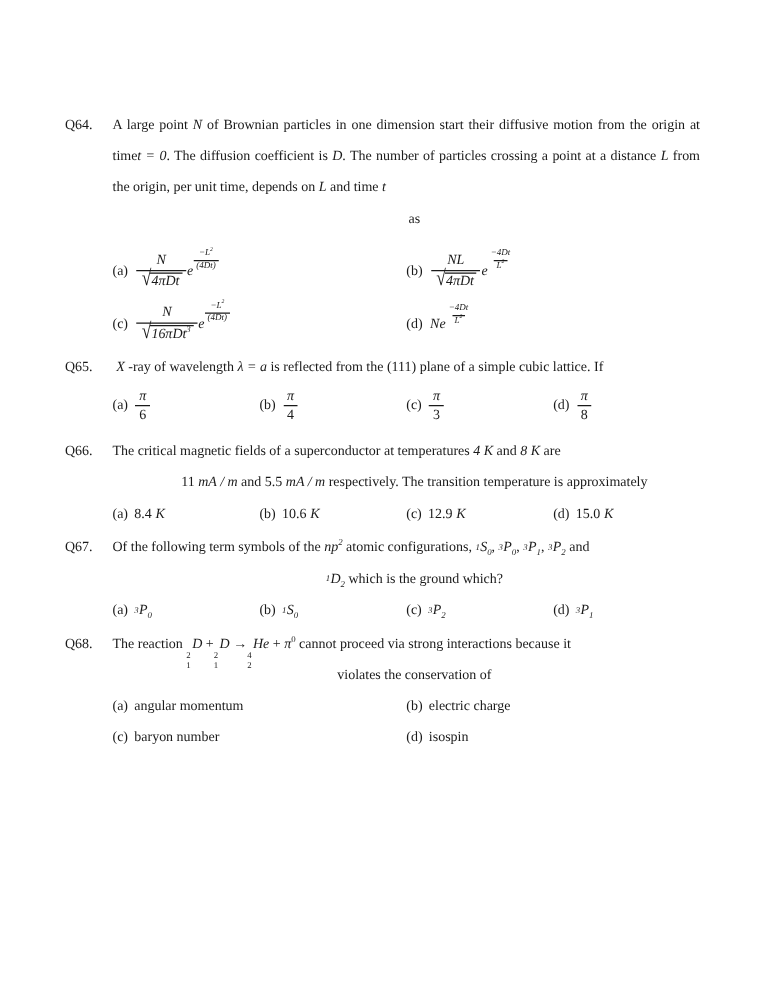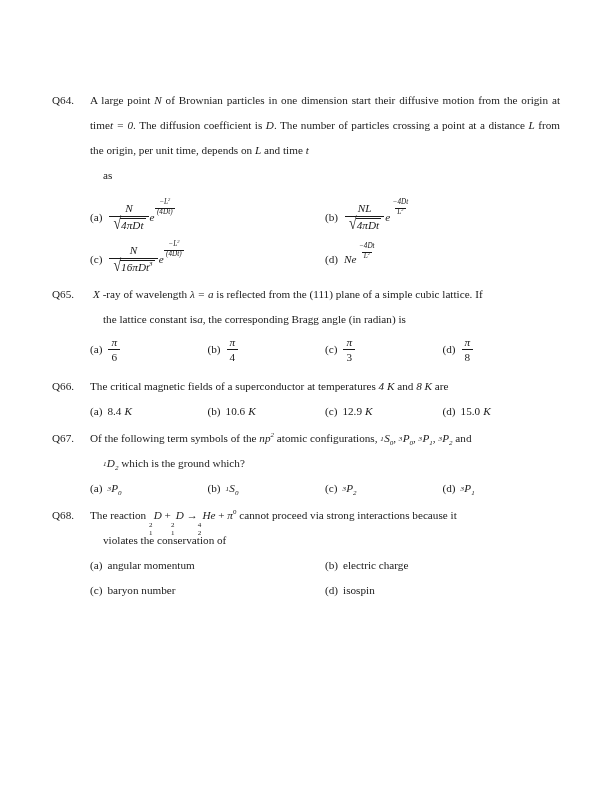--- a/index.html
+++ b/index.html
@@ -45,21 +45,21 @@
   }
   .qbody {
     flex: 1 1 auto;
     font-size: 11.2px;
   }
   .qtext {
     text-align: justify;
     text-justify: inter-word;
     line-height: 25px;
   }
-  .qtext.nojust { text-align: left; margin-left: 13px; }
+  .qtext.nojust { text-align: center; margin-left: 13px; }
 
   
   .mi { font-style: italic; }
   .mu { font-style: normal; }
   sup, sub {
     font-size: 63%;
     line-height: 0;
     font-style: italic;
   }
   sup { vertical-align: super; }
@@ -295,23 +295,20 @@
         <div class="qnum">Q65.</div>
         <div class="qbody">
           <div class="qtext">
             <span class="sp"></span><span class="mi">X</span>
             <span>-ray of wavelength</span>
             <span class="mi">λ = a</span>
             <span>is reflected from the</span>
             <span>(111)</span>
             <span>plane of a simple cubic lattice. If</span>
           </div>
-          <div class="qtext nojust">
-            <span>the lattice constant is</span><span class="mi">a</span><span>, the corresponding Bragg angle (in radian) is</span>
-          </div>
 
           <div class="opts c4 opts-row-tall" style="margin-top:4px;height:36px;">
             <div class="opt">
               <span class="lab">(a)</span>
               <span class="frac">
                 <span class="num mi">π</span>
                 <span class="den mu">6</span>
               </span>
             </div>
             <div class="opt">
@@ -343,20 +340,28 @@
     <div class="qblock">
       <div class="qrow">
         <div class="qnum">Q66.</div>
         <div class="qbody">
           <div class="qtext">
             <span>The critical magnetic fields of a superconductor at temperatures</span>
             <span class="mi">4 K</span>
             <span>and</span>
             <span class="mi">8 K</span>
             <span>are</span>
+          </div>
+          <div class="qtext nojust">
+            <span>11</span>
+            <span class="mi">mA / m</span>
+            <span>and</span>
+            <span>5.5</span>
+            <span class="mi">mA / m</span>
+            <span>respectively. The transition temperature is approximately</span>
           </div>
 
           <div class="opts c4">
             <div class="opt">
               <span class="lab">(a)</span>
               <span>8.4</span>
                 <span class="sp"></span>
                 <span class="mi">K</span>
             </div>
             <div class="opt">

